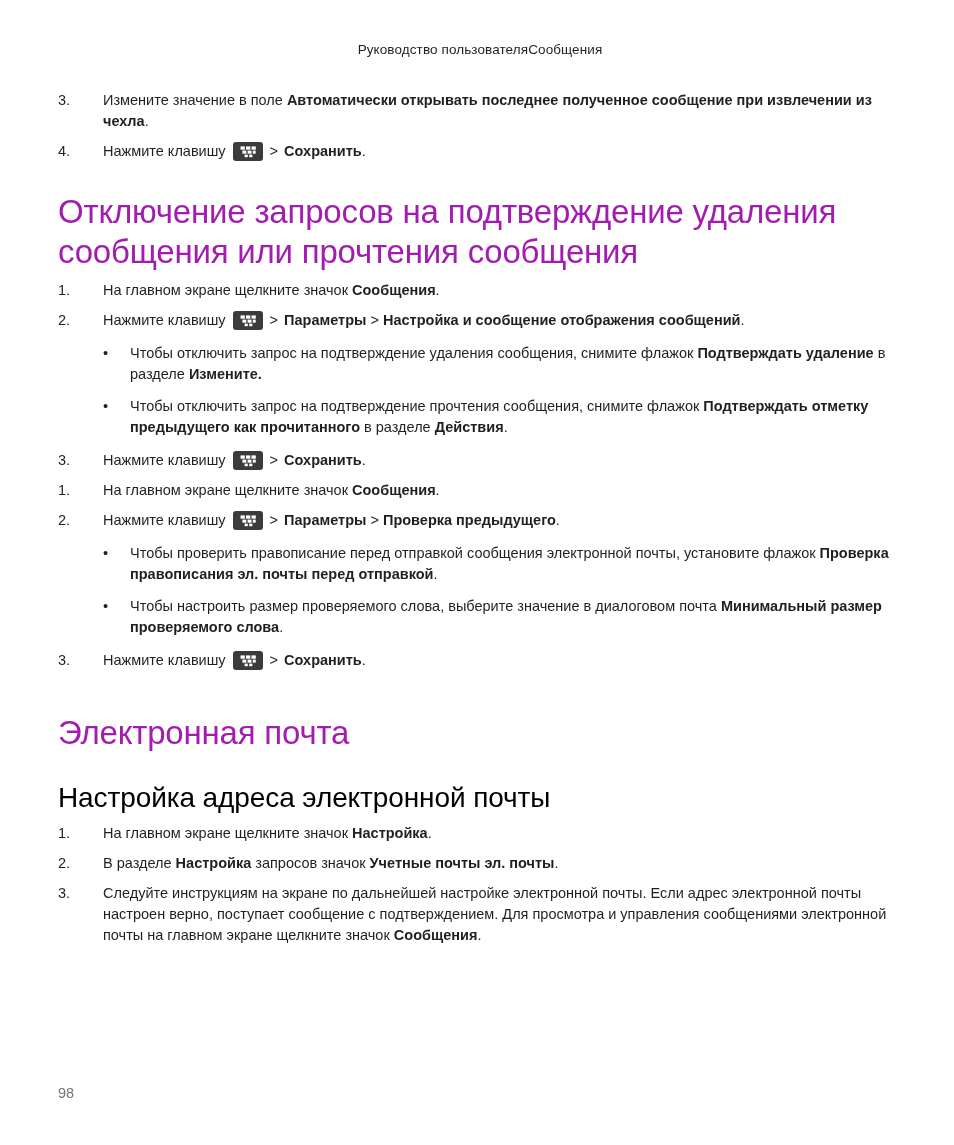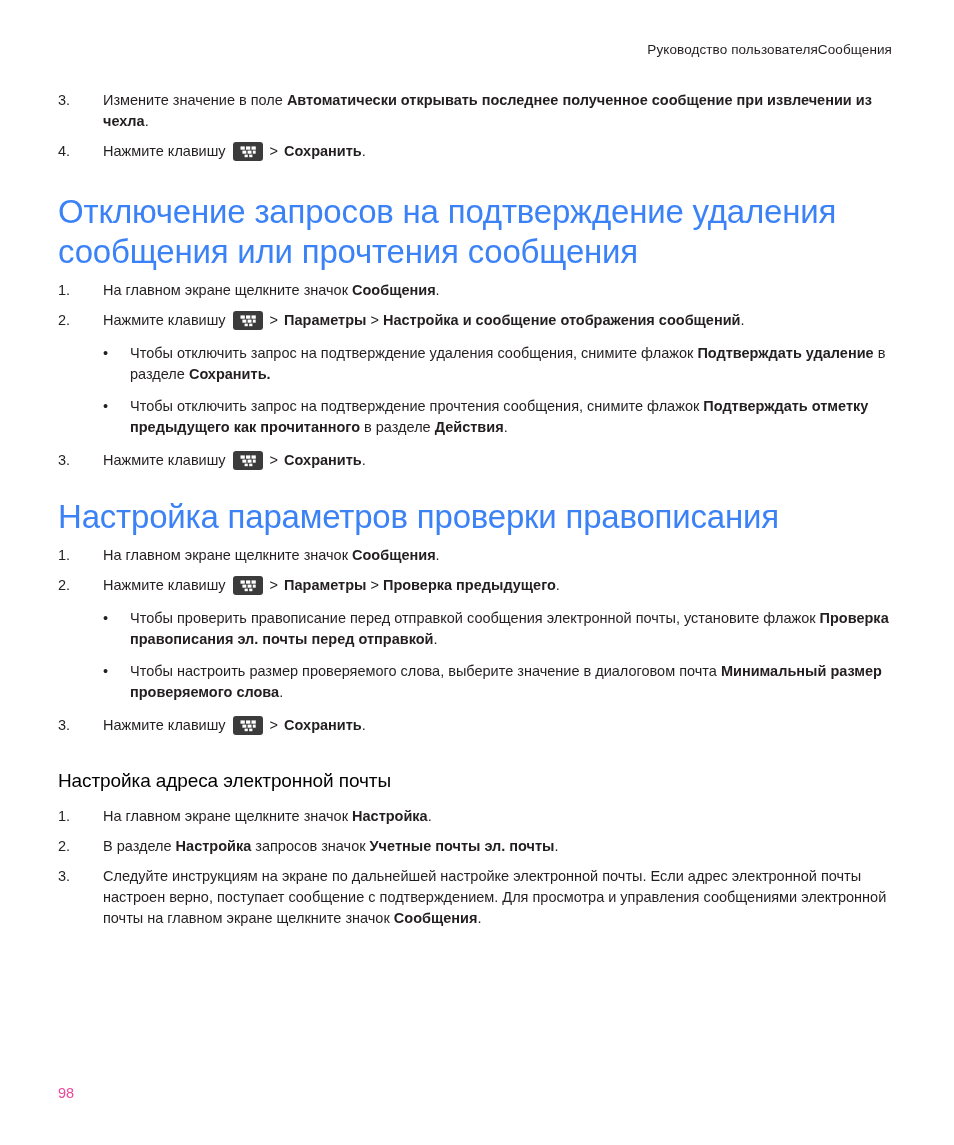--- a/index.html
+++ b/index.html
@@ -26,21 +26,21 @@
     overflow: hidden;
   }
 
   
   .run-head {
     position: absolute;
     top: 42px;
     left: 68px;
     right: 62px;
     display: flex;
-    justify-content: flex-end;
+    justify-content: center;
     align-items: baseline;
     font-size: 13.5px;
     line-height: 16px;
     color: #231f20;
     letter-spacing: 0.1px;
   }
   .run-head .rh-left  { text-align: left; }
   .run-head .rh-right { text-align: right; }
 
   
@@ -52,27 +52,27 @@
   }
 
   
   h1.h1 {
     font-size: 33px;
     line-height: 40px;
     font-weight: 400;
     margin: 0;
     padding: 0;
     letter-spacing: -0.2px;
-    color: #3b82f6;
+    color: #a21caf;
   }
   .h1-block { margin: 26px 0 8px 0; }
   .h1-block.first { margin-top: 30px; }
 
   h2.h2 {
-    font-size: 19px;
+    font-size: 28px;
     line-height: 30px;
     font-weight: 400;
     margin: 0;
     padding: 0;
     letter-spacing: -0.1px;
     color: #000;
   }
   .h2-block { margin: 22px 0 10px 0; }
 
   
@@ -142,21 +142,21 @@
 
   .gt { padding: 0 2px; }
 
   
   .folio {
     position: absolute;
     left: 58px;
     bottom: 43px;
     font-size: 14.5px;
     line-height: 18px;
-    color: #ec4899;
+    color: #737373;
   }
 </style>
 </head>
 <body>
 
 <div class="page">
 
   <div class="run-head">
     <span class="rh-left">Руководство пользователя</span>
     <span class="rh-right">Сообщения</span>
@@ -191,41 +191,38 @@
                 <rect x="9.4" y="8.6" width="3.9" height="3.1"></rect>
                 <rect x="14.6" y="8.6" width="3.9" height="3.1"></rect>
                 <rect x="19.8" y="8.6" width="2.9" height="3.1"></rect>
                 <rect x="11.6" y="12.6" width="3.2" height="2.6"></rect>
                 <rect x="16.2" y="12.6" width="3.2" height="2.6"></rect>
               </g>
             </svg></span><span class="gt">&gt;</span> <span class="b">Параметры</span><span> &gt; </span><span class="b">Настройка и сообщение отображения сообщений</span><span>.</span></li>
       </ol>
       <div class="sub-wrap">
         <ul class="bullets">
-          <li><span class="dot">•</span><span>Чтобы отключить запрос на подтверждение удаления сообщения, снимите флажок </span><span class="b">Подтверждать удаление</span><span> в разделе </span><span class="b">Сохранить.</span></li>
+          <li><span class="dot">•</span><span>Чтобы отключить запрос на подтверждение удаления сообщения, снимите флажок </span><span class="b">Подтверждать удаление</span><span> в разделе </span><span class="b">Измените.</span></li>
           <li><span class="dot">•</span><span>Чтобы отключить запрос на подтверждение прочтения сообщения, снимите флажок </span><span class="b">Подтверждать отметку предыдущего как прочитанного</span><span> в разделе </span><span class="b">Действия</span><span>.</span></li>
         </ul>
       </div>
       <ol class="steps">
         <li><span class="num">3.</span><span>Нажмите клавишу</span><span class="bb-key"><svg width="30" height="19" viewBox="0 0 30 19" xmlns="http://www.w3.org/2000/svg">
               <g fill="#ffffff">
                 <rect x="7.5" y="4.4" width="4.3" height="3.3"></rect>
                 <rect x="13.0" y="4.4" width="4.3" height="3.3"></rect>
                 <rect x="18.5" y="4.4" width="4.3" height="3.3"></rect>
                 <rect x="9.4" y="8.6" width="3.9" height="3.1"></rect>
                 <rect x="14.6" y="8.6" width="3.9" height="3.1"></rect>
                 <rect x="19.8" y="8.6" width="2.9" height="3.1"></rect>
                 <rect x="11.6" y="12.6" width="3.2" height="2.6"></rect>
                 <rect x="16.2" y="12.6" width="3.2" height="2.6"></rect>
               </g>
             </svg></span><span class="gt">&gt;</span> <span class="b">Сохранить</span><span>.</span></li>
       </ol>
-      <div class="h1-block">
-        <h1 class="h1">Настройка параметров проверки правописания</h1>
-      </div>
       <ol class="steps">
         <li><span class="num">1.</span><span>На главном экране щелкните значок </span><span class="b">Сообщения</span><span>.</span></li>
         <li><span class="num">2.</span><span>Нажмите клавишу</span><span class="bb-key"><svg width="30" height="19" viewBox="0 0 30 19" xmlns="http://www.w3.org/2000/svg">
               <g fill="#ffffff">
                 <rect x="7.5" y="4.4" width="4.3" height="3.3"></rect>
                 <rect x="13.0" y="4.4" width="4.3" height="3.3"></rect>
                 <rect x="18.5" y="4.4" width="4.3" height="3.3"></rect>
                 <rect x="9.4" y="8.6" width="3.9" height="3.1"></rect>
                 <rect x="14.6" y="8.6" width="3.9" height="3.1"></rect>
                 <rect x="19.8" y="8.6" width="2.9" height="3.1"></rect>
@@ -247,20 +244,23 @@
                 <rect x="13.0" y="4.4" width="4.3" height="3.3"></rect>
                 <rect x="18.5" y="4.4" width="4.3" height="3.3"></rect>
                 <rect x="9.4" y="8.6" width="3.9" height="3.1"></rect>
                 <rect x="14.6" y="8.6" width="3.9" height="3.1"></rect>
                 <rect x="19.8" y="8.6" width="2.9" height="3.1"></rect>
                 <rect x="11.6" y="12.6" width="3.2" height="2.6"></rect>
                 <rect x="16.2" y="12.6" width="3.2" height="2.6"></rect>
               </g>
             </svg></span><span class="gt">&gt;</span> <span class="b">Сохранить</span><span>.</span></li>
       </ol>
+      <div class="h1-block" style="margin-top: 42px;">
+        <h1 class="h1">Электронная почта</h1>
+      </div>
       <div class="h2-block" style="margin-top: 30px;">
         <h2 class="h2">Настройка адреса электронной почты</h2>
       </div>
       <ol class="steps">
         <li><span class="num">1.</span><span>На главном экране щелкните значок </span><span class="b">Настройка</span><span>.</span></li>
         <li><span class="num">2.</span><span>В разделе </span><span class="b">Настройка</span><span> запросов значок </span><span class="b">Учетные почты эл. почты</span><span>.</span></li>
         <li><span class="num">3.</span><span>Следуйте инструкциям на экране по дальнейшей настройке электронной почты. Если адрес электронной почты настроен верно, поступает сообщение с подтверждением. Для просмотра и управления сообщениями электронной почты на главном экране щелкните значок </span><span class="b">Сообщения</span><span>.</span></li>
       </ol>
     </div>
 

